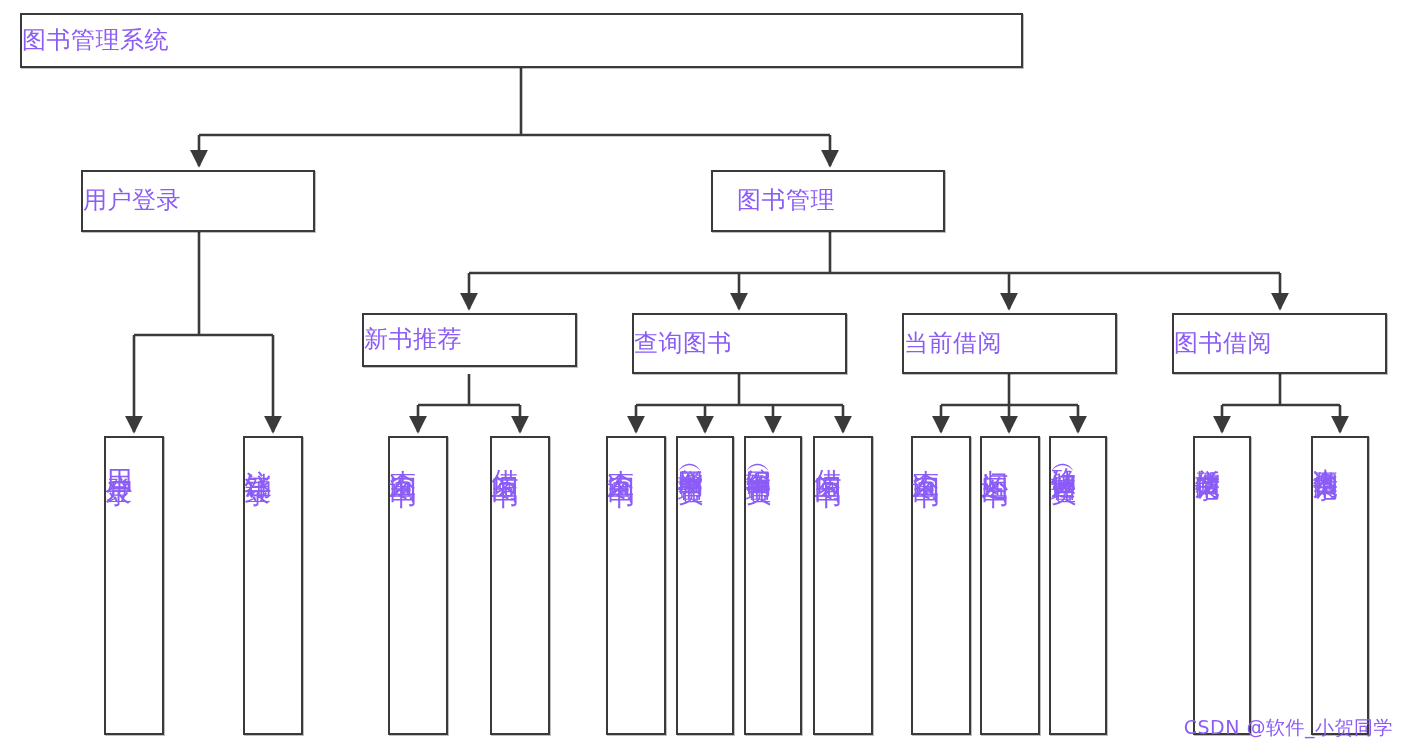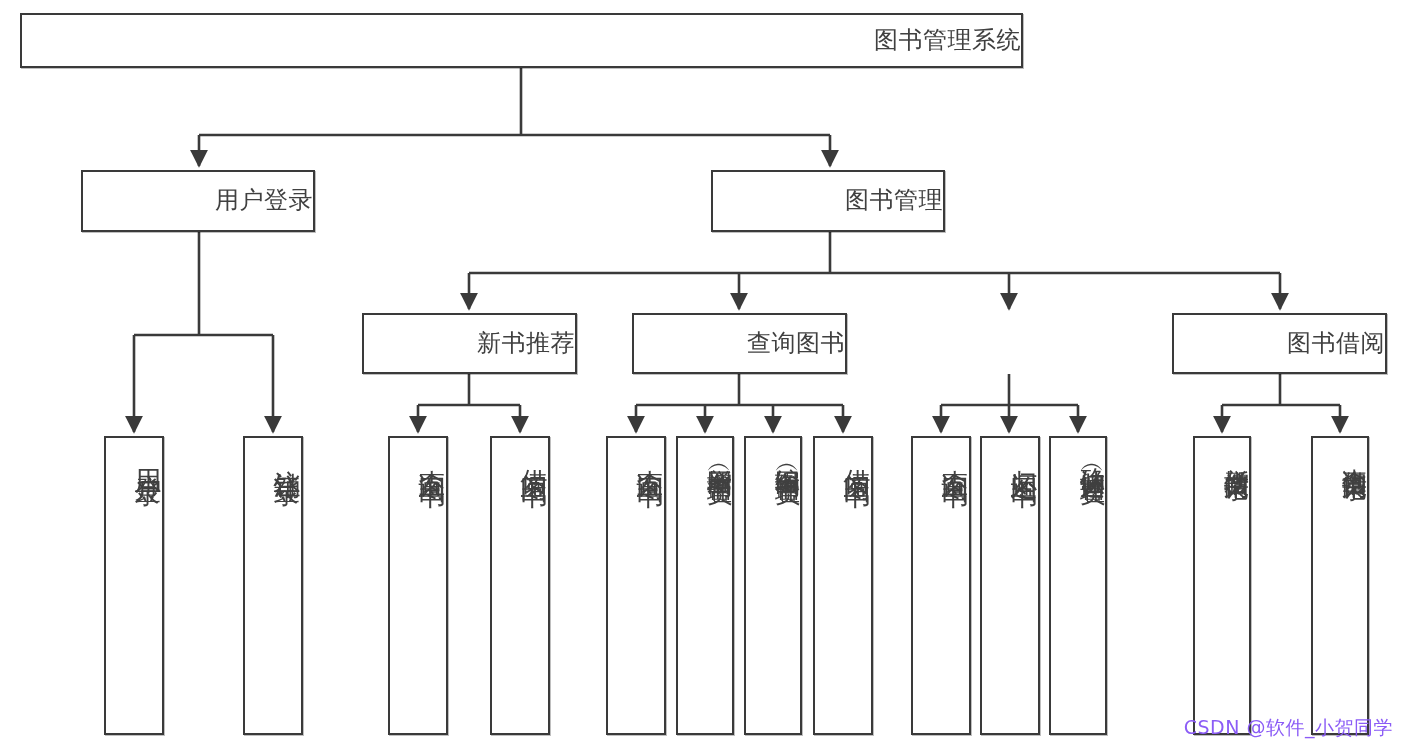--- a/index.html
+++ b/index.html
@@ -26,22 +26,22 @@
     height: 747px;
     pointer-events: none;
   }
   .node {
     position: absolute;
     box-sizing: border-box;
     background: #ffffff;
     border: 2px solid #3a3a3a;
     display: flex;
     align-items: center;
-    justify-content: flex-end;
-    color: #404040;
+    justify-content: flex-start;
+    color: #8b5cf6;
     text-align: center;
     box-shadow: 1px 1px 0 rgba(0,0,0,0.25);
   }
   .node .lbl {
     display: block;
     line-height: 1.15;
     letter-spacing: 0.5px;
   }
   .node.horiz .lbl {
     font-size: 24px;
@@ -134,25 +134,28 @@
     <span class="lbl">图书管理系统</span>
   </div>
 
   <div class="node horiz" style="left:81px; top:170px; width:234px; height:62px;">
     <span class="lbl">用户登录</span>
   </div>
   <div class="node horiz" style="left:711px; top:170px; width:234px; height:62px;padding-left:24px;">
     <span class="lbl">图书管理</span>
   </div>
 
-  <div class="node horiz" style="left:362px; top:313px; width:215px; height:61px;">
+  <div class="node horiz" style="left:362px; top:313px; width:215px; height:54px;">
     <span class="lbl">新书推荐</span>
   </div>
   <div class="node horiz" style="left:632px; top:313px; width:215px; height:61px;">
     <span class="lbl">查询图书</span>
+  </div>
+  <div class="node horiz" style="left:902px; top:313px; width:215px; height:61px;">
+    <span class="lbl">当前借阅</span>
   </div>
   <div class="node horiz" style="left:1172px; top:313px; width:215px; height:61px;">
     <span class="lbl">图书借阅</span>
   </div>
 
   <div class="node vert" style="left:104px; top:436px; width:60px; height:299px;">
     <span class="lbl">用户登录</span>
   </div>
   <div class="node vert" style="left:243px; top:436px; width:60px; height:299px;">
     <span class="lbl">注销登录</span>

